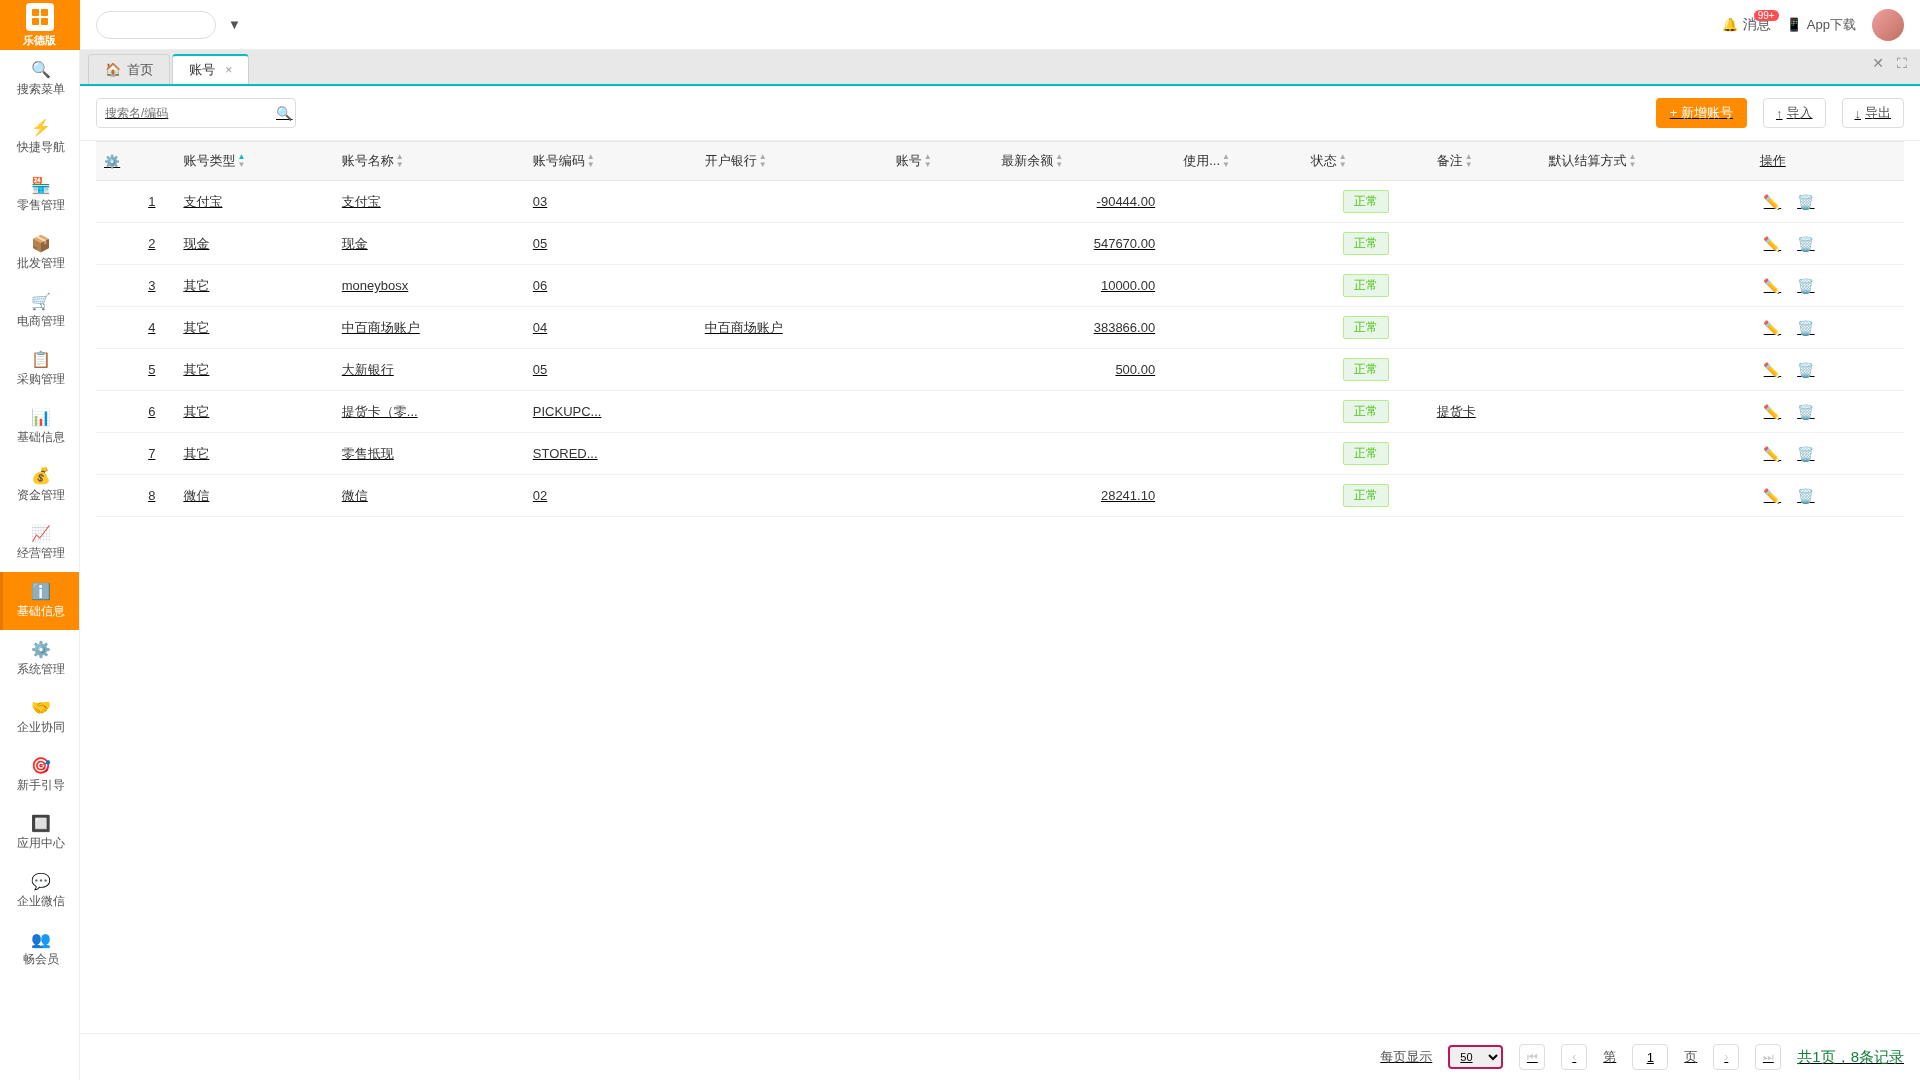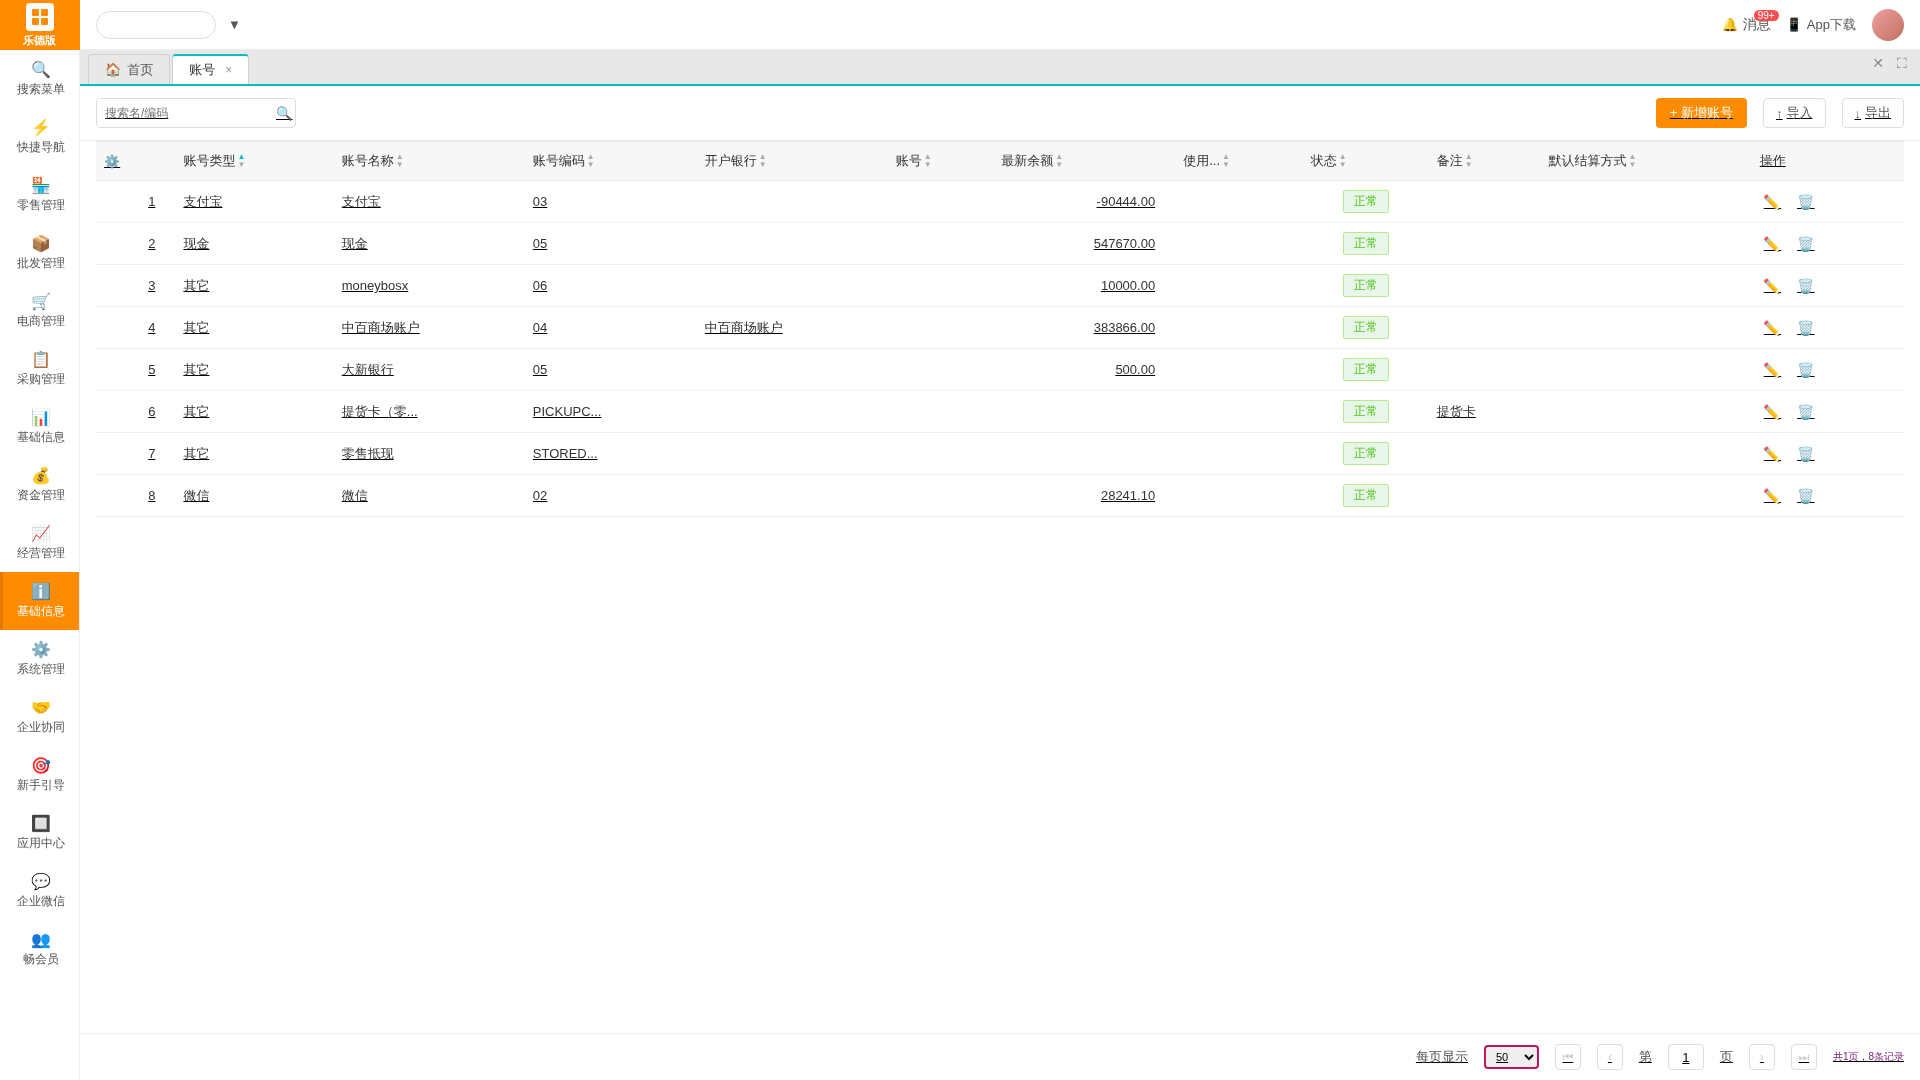--- a/index.html
+++ b/index.html
@@ -369,21 +369,21 @@
     .page-btn.disabled { color: #ccc; cursor: not-allowed; }
     .page-input {
       width: 36px;
       height: 26px;
       border: 1px solid #ddd;
       border-radius: 4px;
       text-align: center;
       font-size: 13px;
       outline: none;
     }
-    .page-total { color: #701a75; font-size: 10px; }
+    .page-total { color: #15803d; font-size: 15px; }
     .tab-area-controls {
       position: absolute;
       top: 3px;
       right: 8px;
       display: flex;
       gap: 4px;
     }
     .ctrl-btn {
       width: 20px;
       height: 20px;

